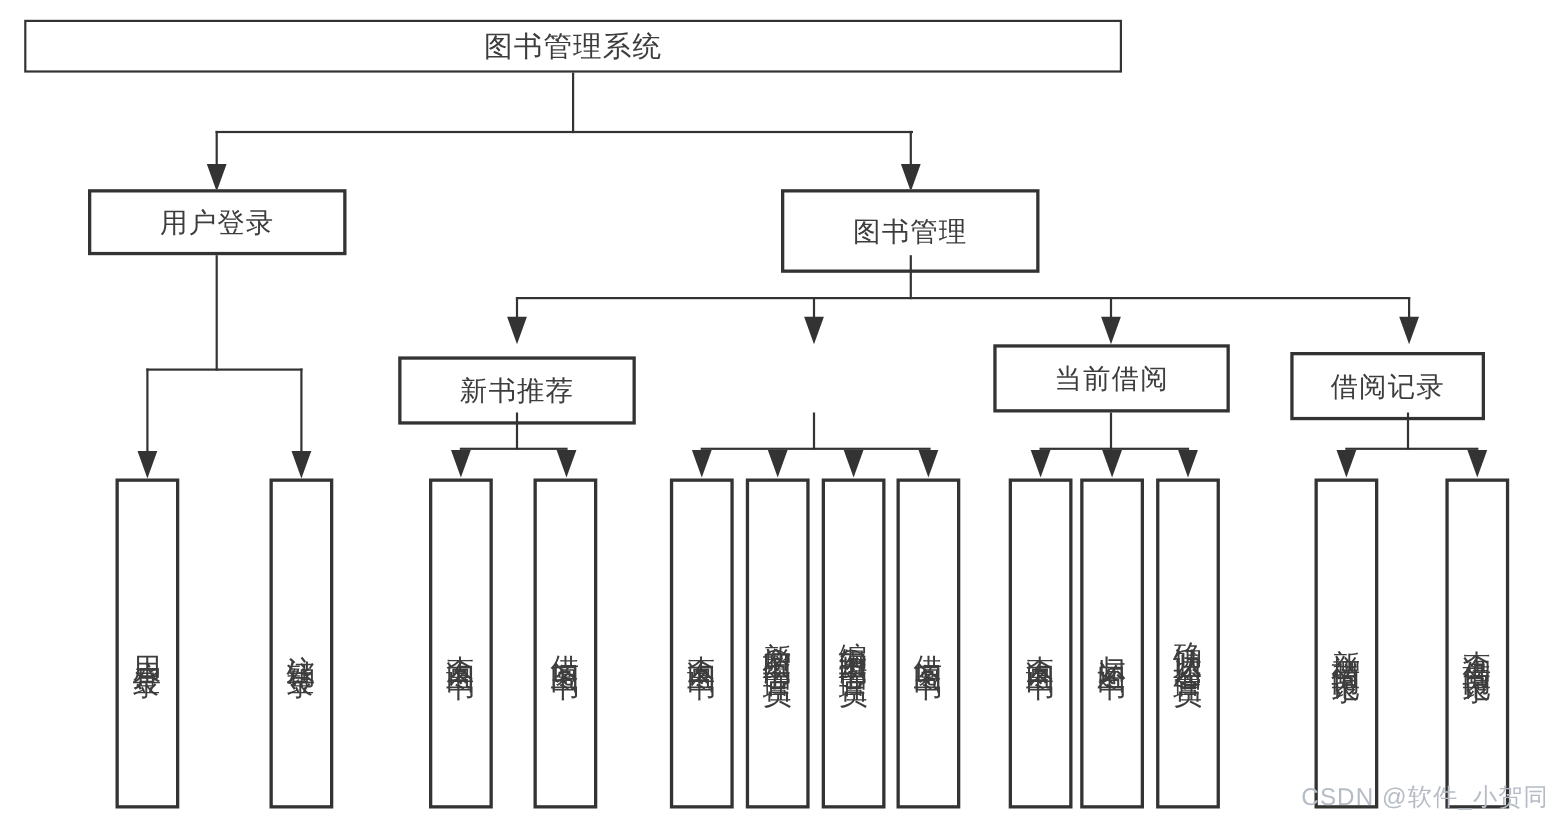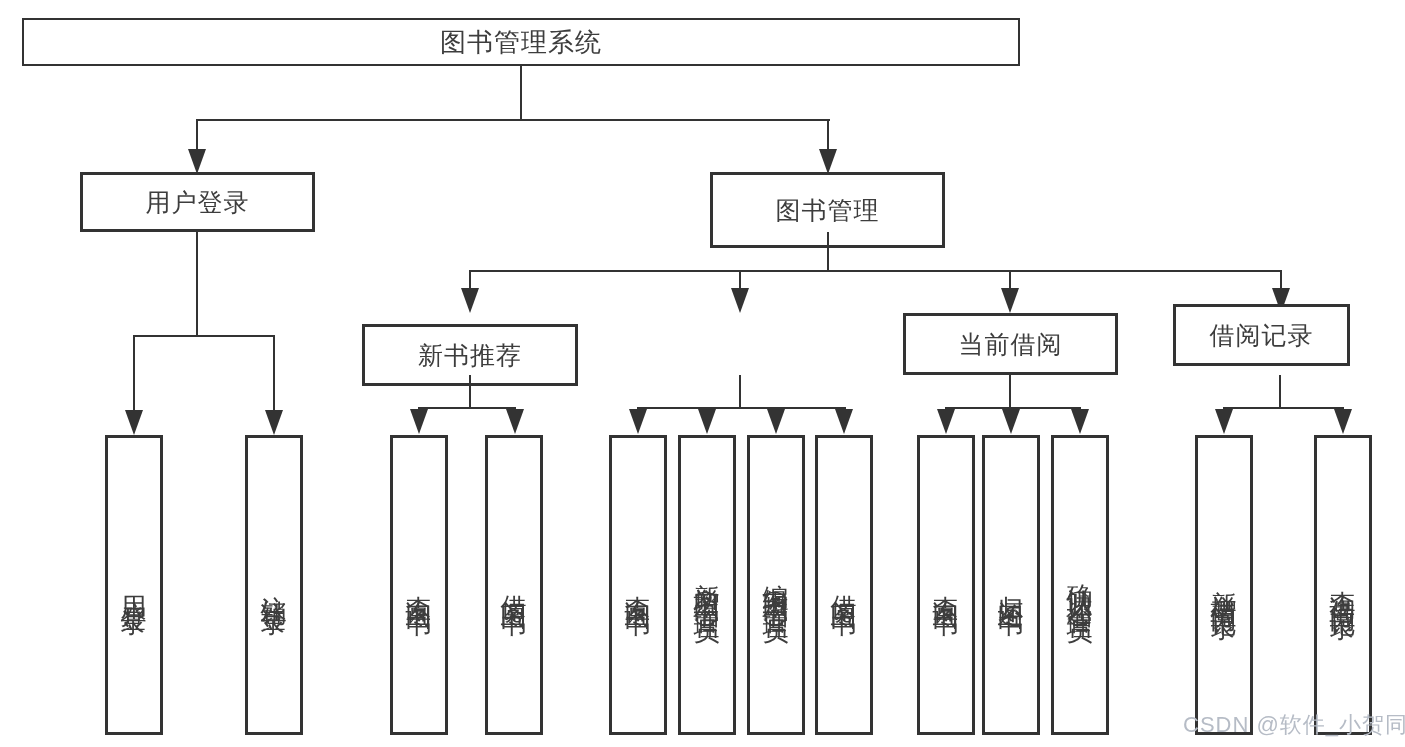--- a/index.html
+++ b/index.html
@@ -80,21 +80,21 @@
   <div class="arrow" style="left:461px;top:288px;"></div>
   <div class="ln" style="left:739px;top:270px;width:2px;height:20px;"></div>
   <div class="arrow" style="left:731px;top:288px;"></div>
   <div class="ln" style="left:1009px;top:270px;width:2px;height:20px;"></div>
   <div class="arrow" style="left:1001px;top:288px;"></div>
   <div class="ln" style="left:1280px;top:270px;width:2px;height:20px;"></div>
   <div class="arrow" style="left:1272px;top:288px;"></div>
 
   <div class="box h" style="left:362px;top:313px;width:216px;height:62px;margin-top:11px;">新书推荐</div>
   <div class="box h" style="left:903px;top:313px;width:215px;height:62px;">当前借阅</div>
-  <div class="box h" style="left:1173px;top:304px;width:177px;height:62px;">借阅记录</div>
+  <div class="box h" style="left:1173px;top:320px;width:177px;height:62px;">借阅记录</div>
 
   <div class="ln" style="left:469px;top:375px;width:2px;height:34px;"></div>
   <div class="ln" style="left:418px;top:407px;width:98px;height:2px;"></div>
   <div class="arrow" style="left:410px;top:409px;"></div>
   <div class="arrow" style="left:506px;top:409px;"></div>
 
   <div class="ln" style="left:739px;top:375px;width:2px;height:34px;"></div>
   <div class="ln" style="left:637px;top:407px;width:209px;height:2px;"></div>
   <div class="arrow" style="left:629px;top:409px;"></div>
   <div class="arrow" style="left:698px;top:409px;"></div>

